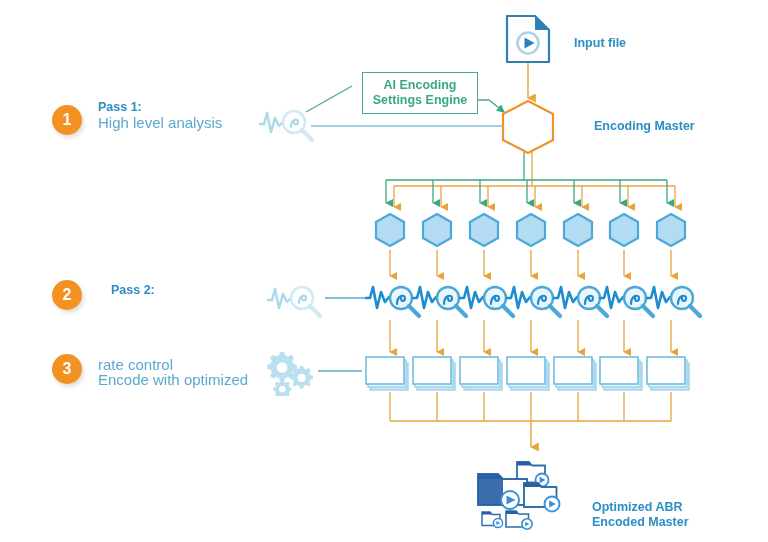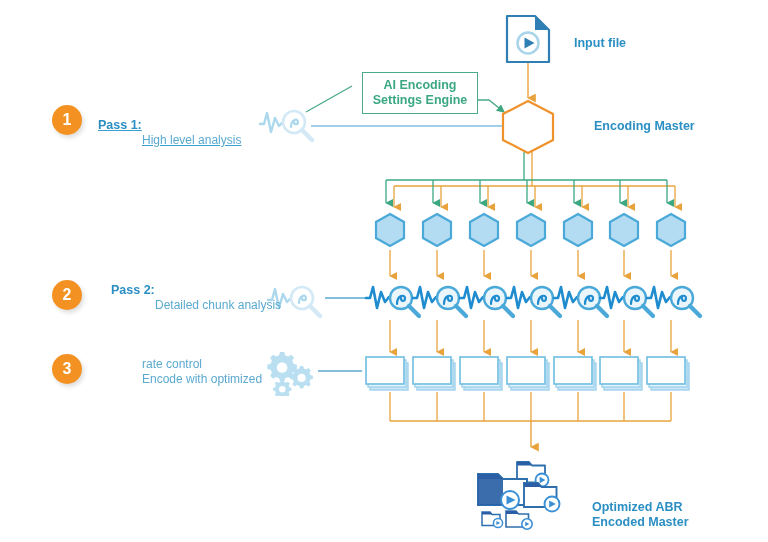--- a/index.html
+++ b/index.html
@@ -38,26 +38,25 @@
     line-height: 1;
   }
   .pass-title {
     font-size: 12.5px;
     font-weight: bold;
     color: #2b8fc4;
     line-height: 15px;
     white-space: nowrap;
   }
   .pass-sub {
-    font-size: 12px;
+    font-size: 15px;
     font-weight: normal;
     color: #5aa9cf;
     line-height: 15px;
     white-space: nowrap;
-    margin-left: 44px;
   }
 
   
   .label-blue {
     font-size: 12.5px;
     font-weight: bold;
     color: #2b8fc4;
     line-height: 15px;
     white-space: nowrap;
   }
@@ -204,39 +203,38 @@
   <div class="abs label-blue" style="left:574px; top:36px;">Input file</div>
 
   <div class="abs ai-box" style="left:354px; top:72px; width:116px; height:42px;margin-left:8px;">
     <div class="label-green">AI Encoding</div>
     <div class="label-green">Settings Engine</div>
   </div>
 
   <div class="abs label-blue" style="left:574px; top:119px;padding-left:20px;">Encoding Master</div>
 
   <div class="abs pass-badge" style="left:52px; top:105px;">1</div>
-  <div class="abs" style="left:98px; top:118px;text-decoration:underline;">
+  <div class="abs" style="left:98px; top:100px;">
     <div class="pass-title">Pass 1:</div>
     <div class="pass-sub">High level analysis</div>
   </div>
 
   <div class="abs" style="left:258px; top:100px; opacity:0.45;">
     <svg width="60" height="46" viewBox="0 0 60 46">
       <polyline points="2,24 6,24 9,13 13,32 17,18 21,26 25,22 29,24" fill="none" stroke="#4aa9d8" stroke-width="2.4" stroke-linejoin="round" stroke-linecap="round"></polyline>
       <circle cx="36" cy="22" r="11" fill="#ffffff" stroke="#9ed2ec" stroke-width="2.6"></circle>
       <path d="M33,27 C33,19 40,18 40,22 C40,25 36,25 36,22" fill="none" stroke="#4aa9d8" stroke-width="2.2" stroke-linecap="round"></path>
       <line x1="44" y1="30" x2="54" y2="40" stroke="#9ed2ec" stroke-width="4.4" stroke-linecap="round"></line>
     </svg>
   </div>
 
 
   <div class="abs pass-badge" style="left:52px; top:280px;">2</div>
   <div class="abs" style="left:111px; top:283px;">
     <div class="pass-title">Pass 2:</div>
-    <div class="pass-sub">Detailed chunk analysis</div>
   </div>
   <div class="abs" style="left:266px; top:276px; opacity:0.45;">
     <svg width="60" height="46" viewBox="0 0 60 46">
       <polyline points="2,24 6,24 9,13 13,32 17,18 21,26 25,22 29,24" fill="none" stroke="#4aa9d8" stroke-width="2.4" stroke-linejoin="round" stroke-linecap="round"></polyline>
       <circle cx="36" cy="22" r="11" fill="#ffffff" stroke="#9ed2ec" stroke-width="2.6"></circle>
       <path d="M33,27 C33,19 40,18 40,22 C40,25 36,25 36,22" fill="none" stroke="#4aa9d8" stroke-width="2.2" stroke-linecap="round"></path>
       <line x1="44" y1="30" x2="54" y2="40" stroke="#9ed2ec" stroke-width="4.4" stroke-linecap="round"></line>
     </svg>
   </div>
 

